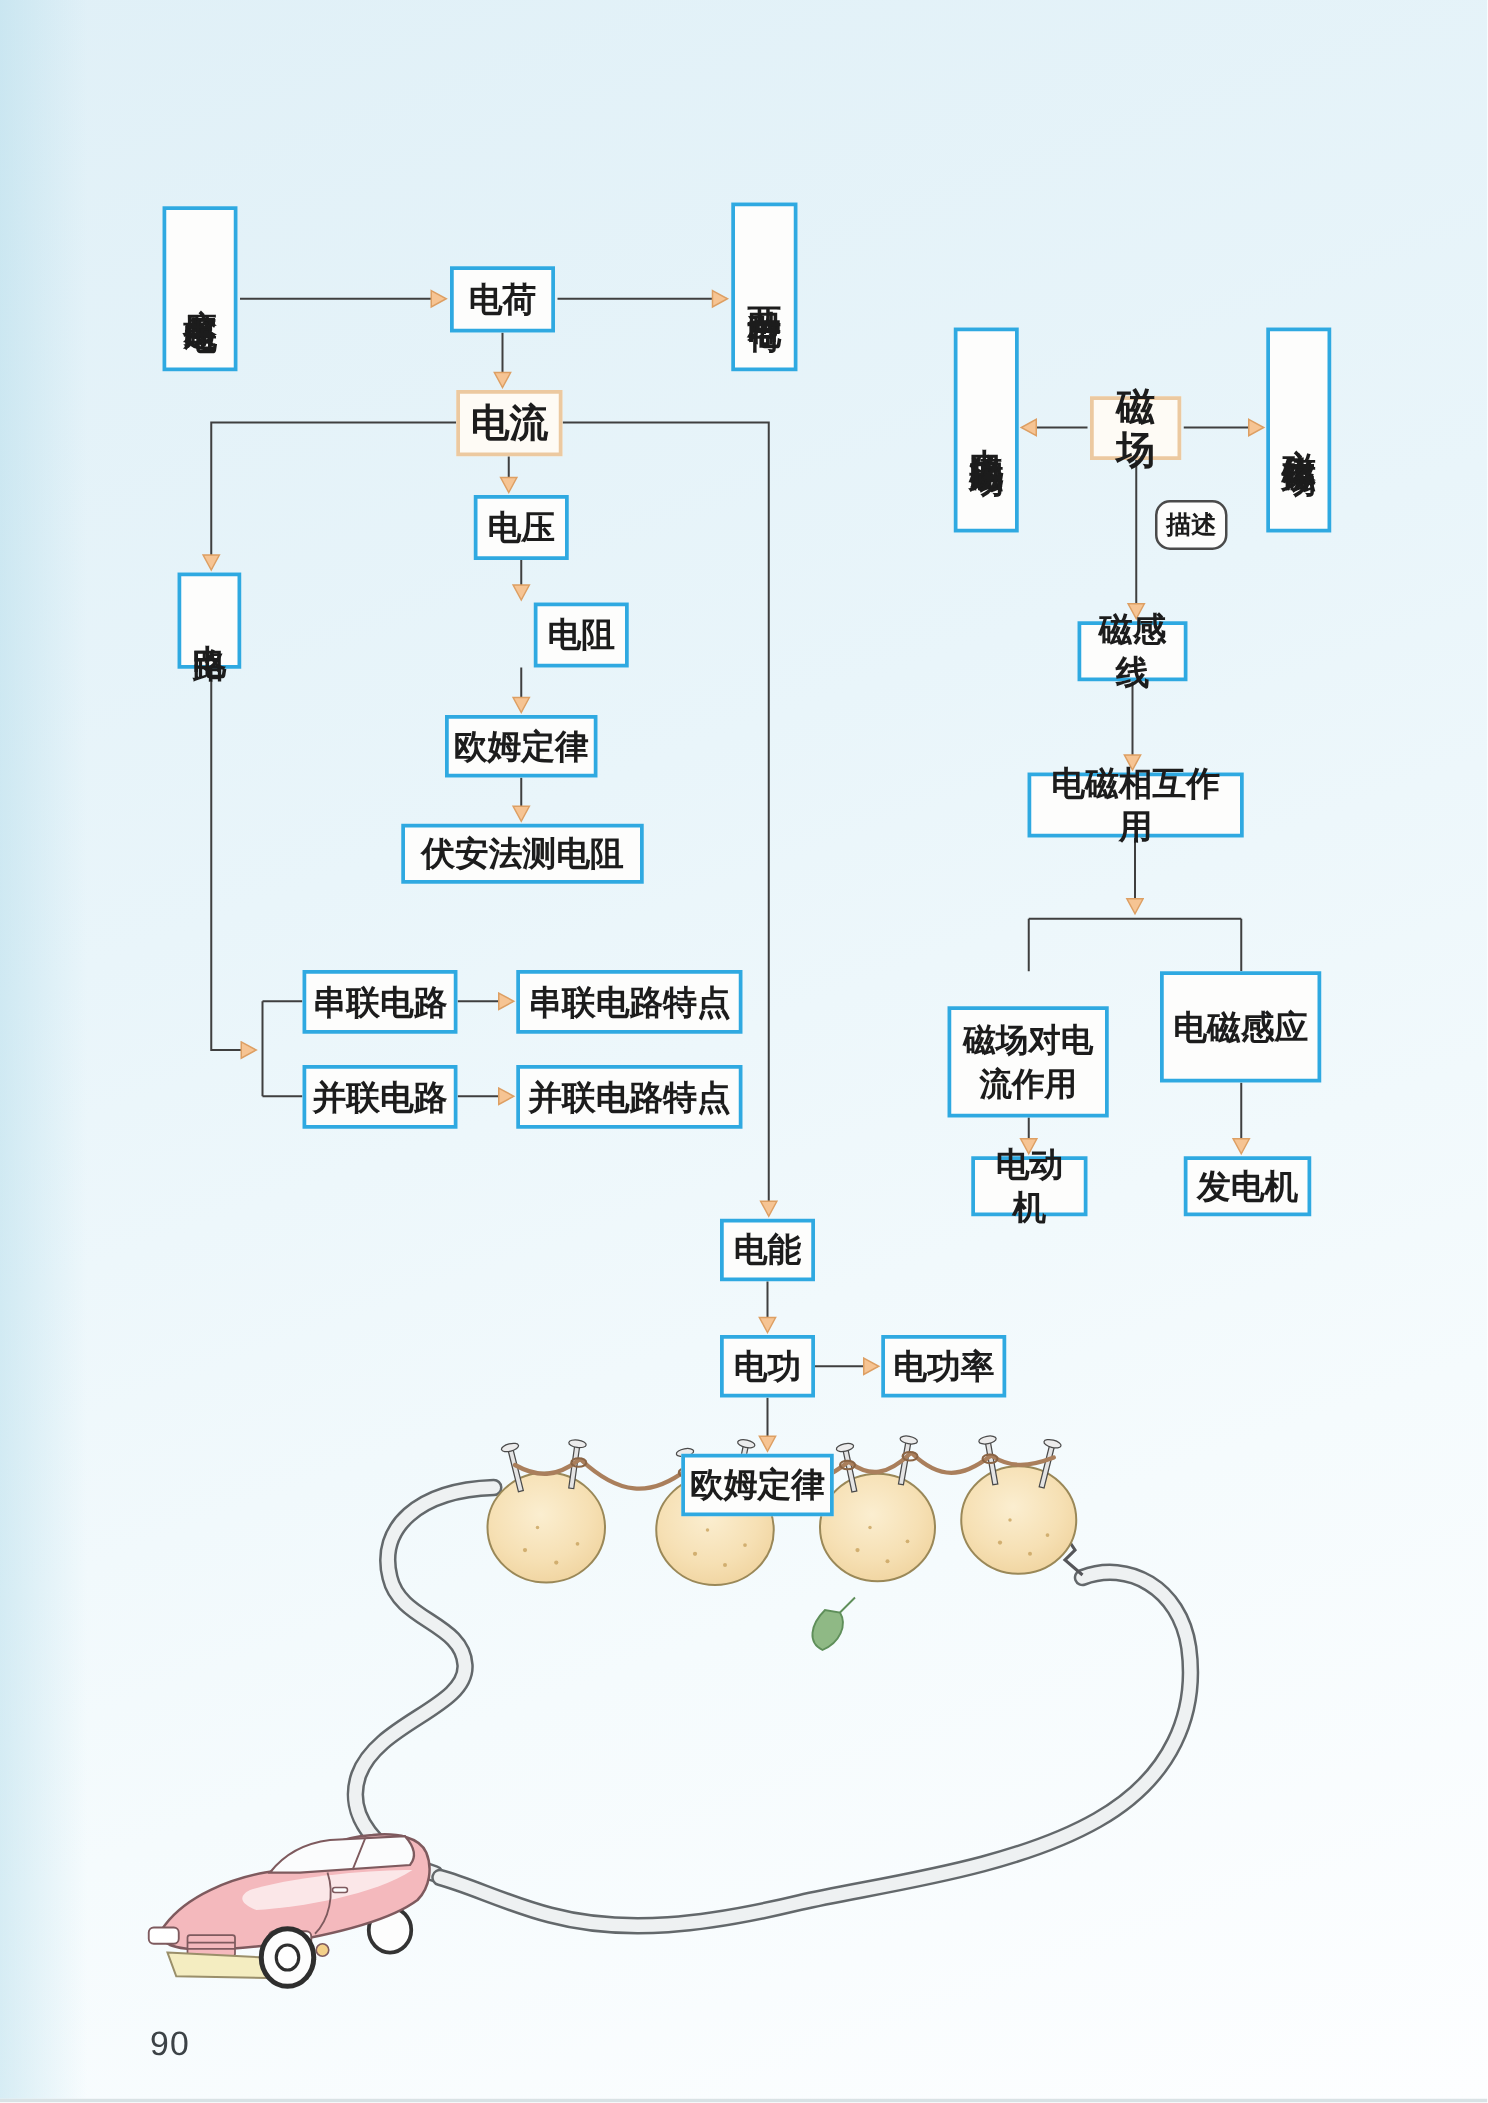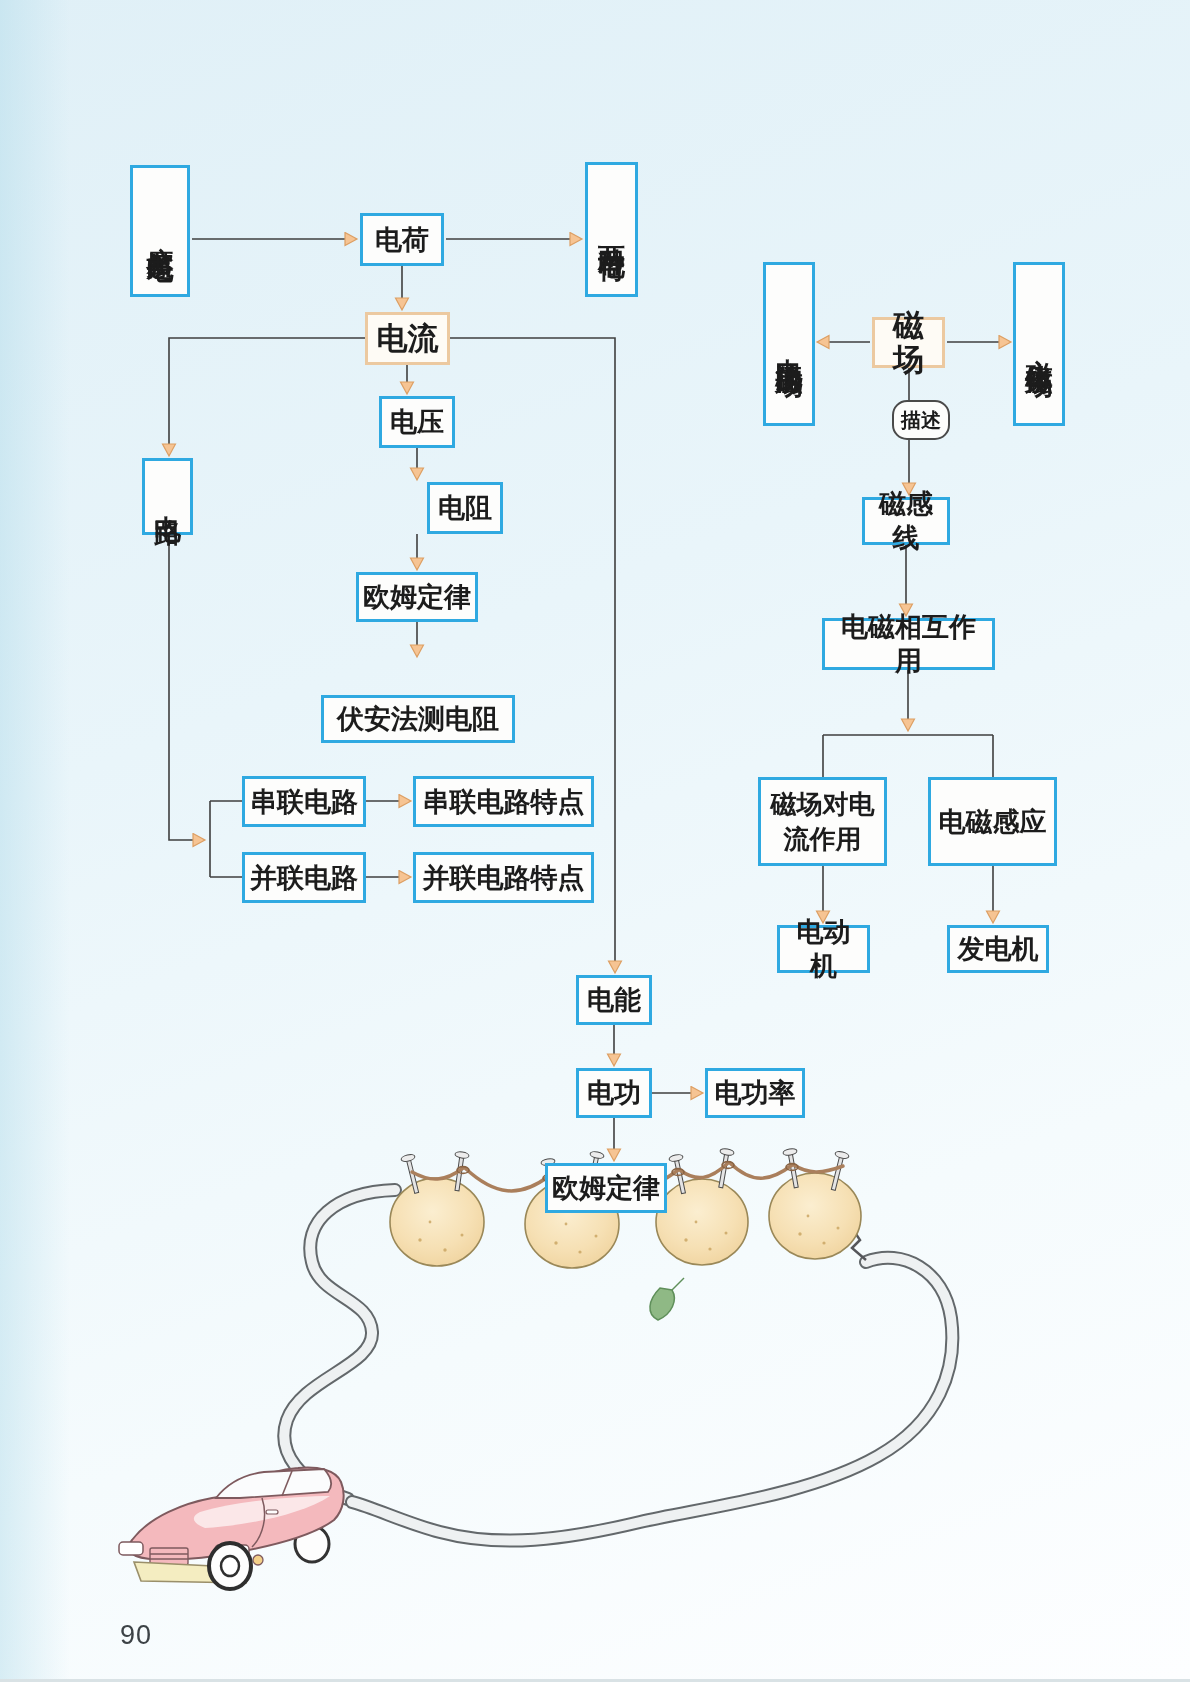--- a/index.html
+++ b/index.html
@@ -25,21 +25,21 @@
     font-family:"Liberation Sans","DejaVu Sans",sans-serif;
     font-weight:700;font-size:31px;
   }
   .node.vert{
     writing-mode:vertical-rl;text-orientation:upright;letter-spacing:3px;
   }
   .node.rounded{
     border:2px solid #4a4a4a;border-radius:12px;font-size:20px;
     font-weight:600;padding:0;
   }
-  .node.twoline{font-size:26px;line-height:35px;}
+  .node.twoline{font-size:26px;line-height:35px;margin-top:28px;}
   #page-number{
     position:absolute;left:120px;top:1620px;z-index:2;
     font-family:"Liberation Sans","DejaVu Sans",sans-serif;
     font-size:27px;color:#3c4246;letter-spacing:1px;
   }
 </style>
 </head>
 <body>
 
 <div id="page">
@@ -204,35 +204,35 @@
     </g>
   </svg>
 
   <div class="node vert" style="left:130px;top:165px;width:60px;height:132px;">摩擦起电</div>
   <div class="node" style="left:360px;top:213px;width:84px;height:53px;">电荷</div>
   <div class="node vert" style="left:585px;top:162px;width:53px;height:135px;">两种电荷</div>
   <div class="node orange" style="left:365px;top:312px;width:85px;height:53px;">电流</div>
   <div class="node" style="left:379px;top:396px;width:76px;height:52px;">电压</div>
   <div class="node" style="left:379px;top:482px;width:76px;height:52px;margin-left:48px;">电阻</div>
   <div class="node" style="left:356px;top:572px;width:122px;height:50px;">欧姆定律</div>
-  <div class="node" style="left:321px;top:659px;width:194px;height:48px;margin-top:36px;">伏安法测电阻</div>
+  <div class="node" style="left:321px;top:659px;width:194px;height:48px;">伏安法测电阻</div>
   <div class="node vert" style="left:142px;top:458px;width:51px;height:77px;">电路</div>
   <div class="node" style="left:242px;top:776px;width:124px;height:51px;">串联电路</div>
   <div class="node" style="left:413px;top:776px;width:181px;height:51px;">串联电路特点</div>
   <div class="node" style="left:242px;top:852px;width:124px;height:51px;">并联电路</div>
   <div class="node" style="left:413px;top:852px;width:181px;height:51px;">并联电路特点</div>
   <div class="node" style="left:576px;top:975px;width:76px;height:50px;">电能</div>
   <div class="node" style="left:576px;top:1068px;width:76px;height:50px;">电功</div>
   <div class="node" style="left:705px;top:1068px;width:100px;height:50px;">电功率</div>
   <div class="node" style="left:545px;top:1163px;width:122px;height:50px;">欧姆定律</div>
 
   <div class="node vert" style="left:763px;top:262px;width:52px;height:164px;">电流的磁场</div>
   <div class="node orange" style="left:872px;top:317px;width:73px;height:51px;">磁场</div>
   <div class="node vert" style="left:1013px;top:262px;width:52px;height:164px;">永磁体磁场</div>
-  <div class="node rounded" style="left:892px;top:400px;width:58px;height:40px;border-radius:15px;">描述</div>
+  <div class="node rounded" style="left:924px;top:400px;width:58px;height:40px;">描述</div>
   <div class="node" style="left:862px;top:497px;width:88px;height:48px;">磁感线</div>
   <div class="node" style="left:822px;top:618px;width:173px;height:52px;">电磁相互作用</div>
   <div class="node twoline" style="left:758px;top:777px;width:129px;height:89px;">磁场对电流作用</div>
   <div class="node" style="left:928px;top:777px;width:129px;height:89px;">电磁感应</div>
   <div class="node" style="left:777px;top:925px;width:93px;height:48px;">电动机</div>
   <div class="node" style="left:947px;top:925px;width:102px;height:48px;text-align:center;">发电机</div>
 
   <div id="page-number">90</div>
 </div>
 

